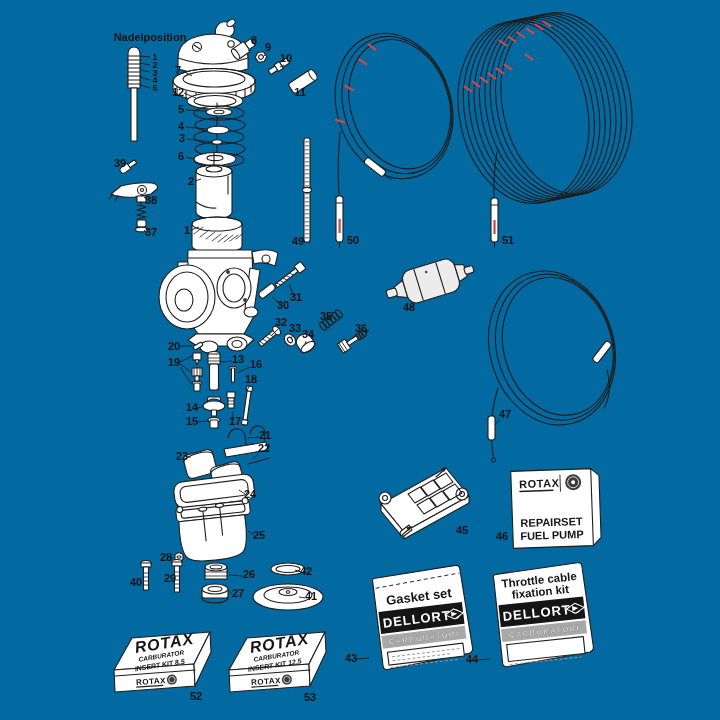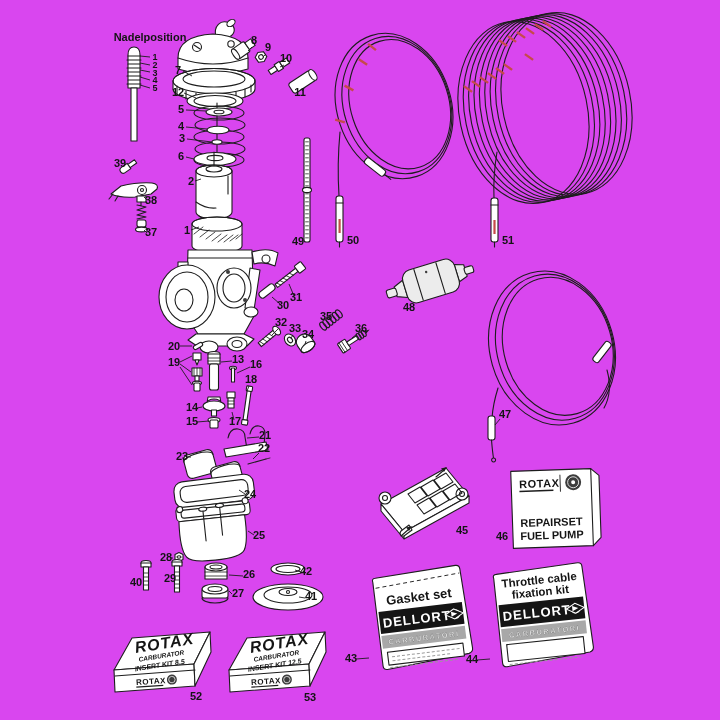--- a/index.html
+++ b/index.html
@@ -1,16 +1,16 @@
 <!DOCTYPE html>
 <html><head>
 <meta charset="utf-8">
 <style>
   html,body { margin:0; padding:0; background:#ffffff; }
-  .stage { position:relative; width:720px; height:720px; background:#d946ef; overflow:hidden;
+  .stage { position:relative; width:720px; height:720px; background:#0369a1; overflow:hidden;
            font-family:"Liberation Sans", sans-serif; }
   svg { position:absolute; left:0; top:0; }
 
   .ln  { fill:none; stroke:#1d1d1d; stroke-width:1.1; stroke-linecap:round; stroke-linejoin:round; }
   .lnt { fill:none; stroke:#1d1d1d; stroke-width:0.8; stroke-linecap:round; }
   .fw  { fill:#ffffff; stroke:#1d1d1d; stroke-width:1.1; stroke-linejoin:round; }
   .fg  { fill:#ececec; stroke:#1d1d1d; stroke-width:1.1; stroke-linejoin:round; }
   .fd  { fill:#1d1d1d; stroke:none; }
   .fdg { fill:#3c3c3c; stroke:none; }
   .leader { stroke:#1d1d1d; stroke-width:0.9; }

